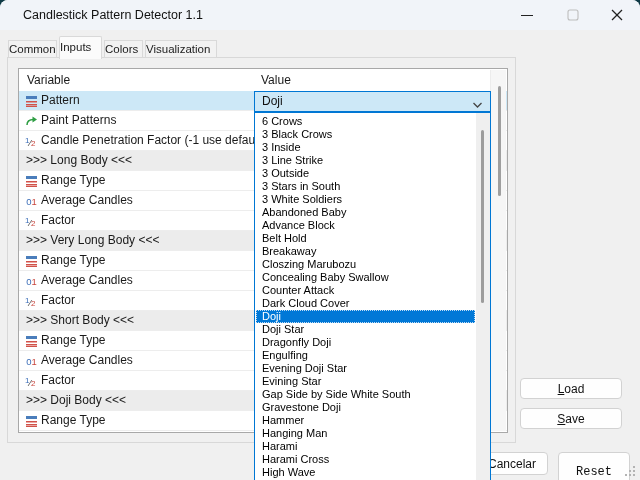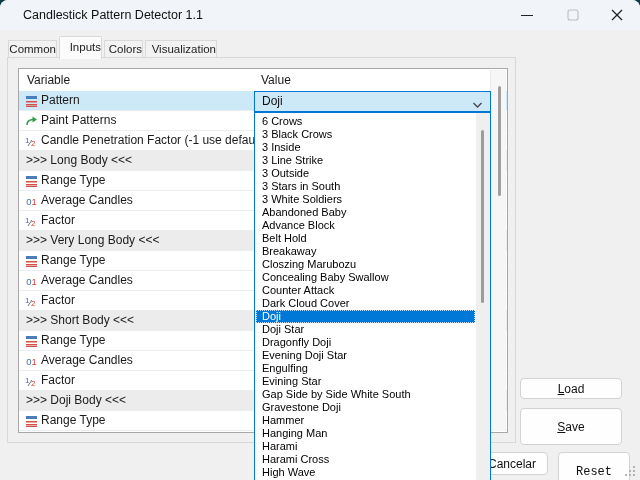--- a/index.html
+++ b/index.html
@@ -5,21 +5,21 @@
   html,body{margin:0;padding:0;background:#0f3a46;font-family:"Liberation Sans",sans-serif;}
   #window{position:relative;width:640px;height:480px;background:#f0f0f0;overflow:hidden;
           border-radius:8px 8px 0 0;}
   
   .titlebar{position:absolute;left:0;top:0;width:640px;height:30px;background:#f1f4f9;}
   .title{position:absolute;left:14px;top:0;line-height:30px;font-size:12.5px;color:#111;margin-left:9px;}
   .ctl{position:absolute;top:0;height:30px;width:40px;display:flex;align-items:center;justify-content:center;}
   .ctl-min{left:507px}.ctl-max{left:553px}.ctl-close{left:597px}
   
   .tab{position:absolute;top:40px;height:18px;background:#f2f2f2;border:1px solid #d9d9d9;
-       box-sizing:border-box;font-size:11.5px;color:#222;text-align:right;line-height:17px;z-index:5;}
+       box-sizing:border-box;font-size:11.5px;color:#222;text-align:left;line-height:17px;z-index:5;}
   .tab.active{top:36px;height:23px;background:#fbfbfb;border-bottom:none;line-height:21px;z-index:7;
        border-radius:2px 2px 0 0;}
   
   .page{position:absolute;left:7px;top:57px;width:509px;height:386px;border:1px solid #d8d8d8;
         box-sizing:border-box;background:#f0f0f0;z-index:4;}
   
   .table{position:absolute;left:18px;top:68px;width:490px;height:365px;background:#fff;
          border:1px solid #a8a8a8;box-sizing:border-box;font-size:12px;color:#1a1a1a;z-index:6;}
   .col-div{position:absolute;left:235px;top:0;bottom:0;width:1px;background:#e3e3e3;}
   .thead{position:absolute;left:0;top:0;right:0;height:22px;border-bottom:1px solid #dedede;background:#fff;}
@@ -61,21 +61,21 @@
   .dd-items{position:absolute;left:1px;top:2px;right:15px;}
   .dd-item{height:13px;line-height:13px;font-size:11px;color:#000;padding-left:6px;white-space:nowrap;overflow:hidden;}
   .dd-item.selected{background:#0078d7;color:#fff;outline:1px dotted rgba(255,255,255,.75);outline-offset:-1px;}
   .dd-sb{position:absolute;right:0;top:0;bottom:0;width:14px;background:#efefef;}
   .dd-thumb{position:absolute;left:5px;top:17px;width:3px;height:173px;background:#9c9c9c;border-radius:2px;}
   
   .btn{position:absolute;background:#fefefe;border:1px solid #d2d2d2;border-radius:4px;box-sizing:border-box;
        font-size:12px;color:#111;text-align:center;font-family:"Liberation Sans",sans-serif;padding:0;}
   .btn.accel::first-letter{text-decoration:underline;}
   .btn-load{left:520px;top:378px;width:102px;height:21px;}
-  .btn-save{left:520px;top:408px;width:102px;height:37px;}
+  .btn-save{left:520px;top:408px;width:102px;height:21px;}
   .btn-cancel{left:476px;top:452px;width:72px;height:23px;z-index:10;}
   .btn-reset{left:558px;top:452px;width:72px;height:39px;z-index:10;font-family:Liberation Mono, monospace;}
   
   .grip{position:absolute;right:5px;bottom:4px;width:10px;height:10px;z-index:60;}
   .grip i{position:absolute;width:2px;height:2px;background:#b3b3b3;}
   .g1{right:0;bottom:0}.g2{right:4px;bottom:0}.g3{right:0;bottom:4px}
   .g4{right:8px;bottom:0}.g5{right:0;bottom:8px}.g6{right:4px;bottom:4px}
 </style>
 </head>
 <body>
@@ -213,22 +213,22 @@
         <div class="dd-item">Advance Block</div>
         <div class="dd-item">Belt Hold</div>
         <div class="dd-item">Breakaway</div>
         <div class="dd-item">Closzing Marubozu</div>
         <div class="dd-item">Concealing Baby Swallow</div>
         <div class="dd-item">Counter Attack</div>
         <div class="dd-item">Dark Cloud Cover</div>
         <div class="dd-item selected">Doji</div>
         <div class="dd-item">Doji Star</div>
         <div class="dd-item">Dragonfly Doji</div>
+        <div class="dd-item">Engulfing</div>
         <div class="dd-item">Evening Doji Star</div>
-        <div class="dd-item">Engulfing</div>
         <div class="dd-item">Evining Star</div>
         <div class="dd-item">Gap Side by Side White South</div>
         <div class="dd-item">Gravestone Doji</div>
         <div class="dd-item">Hammer</div>
         <div class="dd-item">Hanging Man</div>
         <div class="dd-item">Harami</div>
         <div class="dd-item">Harami Cross</div>
         <div class="dd-item">High Wave</div>
       </div>
     <div class="dd-sb">

